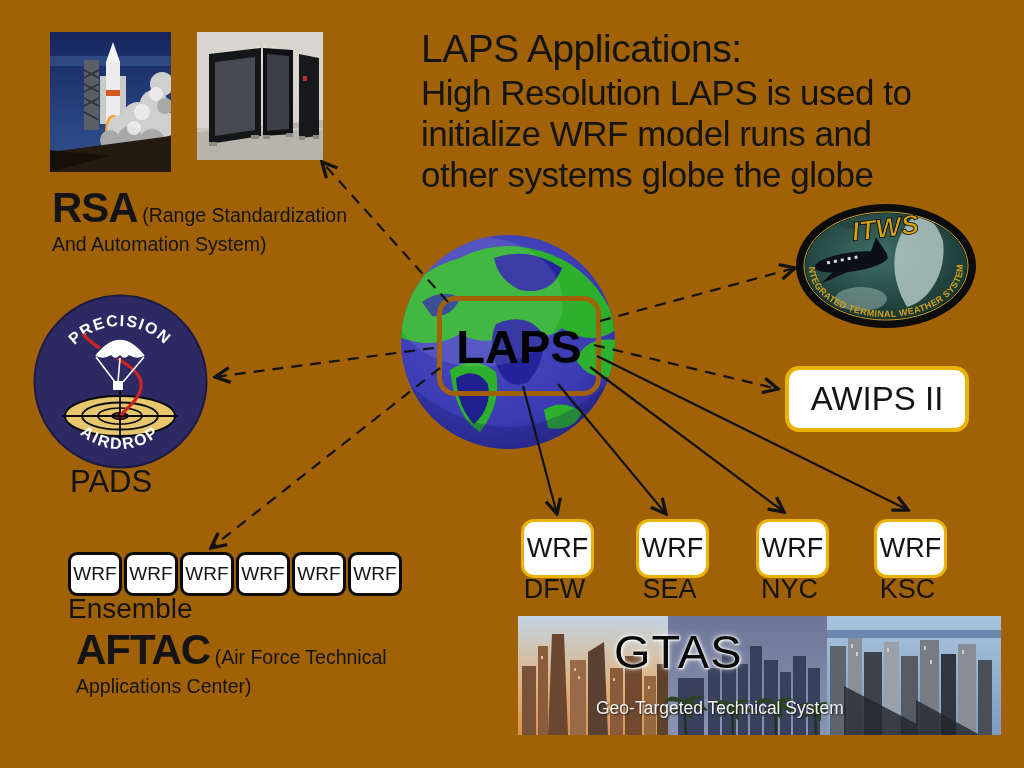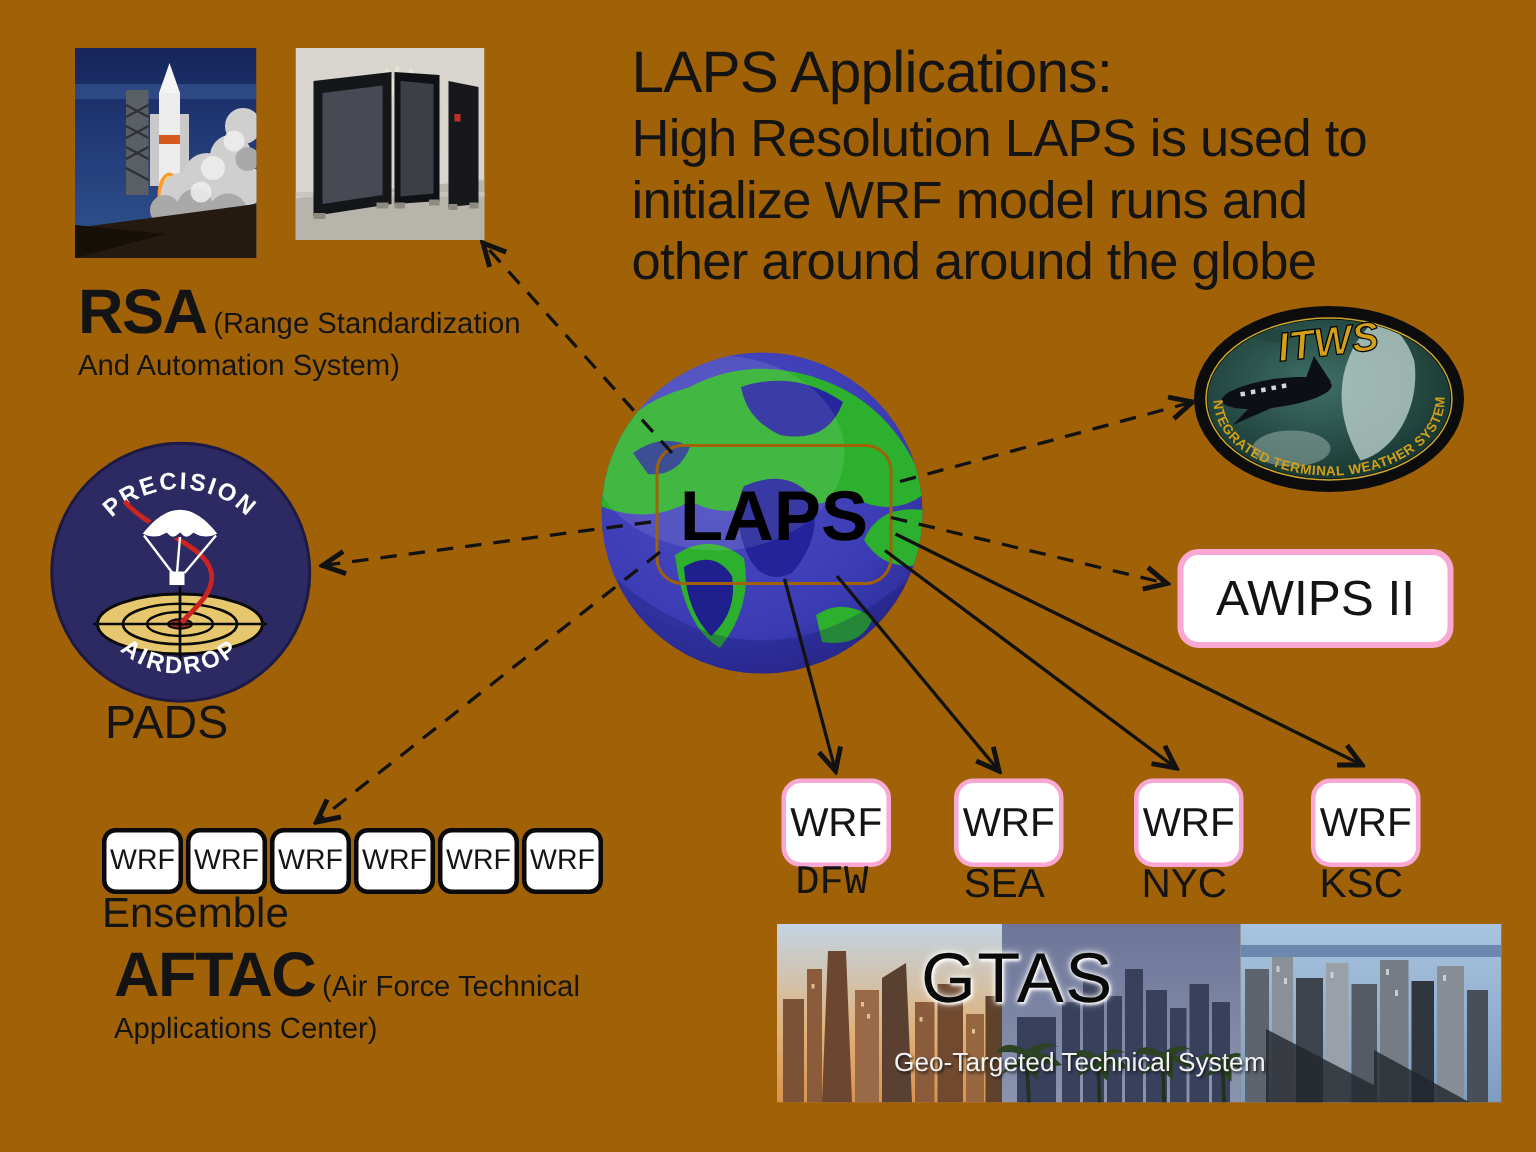--- a/index.html
+++ b/index.html
@@ -15,26 +15,26 @@
   #title-block .t2{font-size:35px;line-height:41px;letter-spacing:-.5px;}
   
   .photo{display:block;}
   
   .cap-block{white-space:normal;}
   .cap-big{font-size:42px;letter-spacing:-1px;font-weight:bold;}
   .cap-small{font-size:19.5px;}
   .cap-line2{font-size:19.5px;margin-top:1px;}
   
   .node-box{
-    border:4px solid #f9a8d4;border-radius:14px;background:#fff;
+    border:4px solid #eab308;border-radius:14px;background:#fff;
     display:flex;align-items:center;justify-content:center;
   }
   #laps-box{
     left:437px;top:296px;width:154px;height:90px;
-    border:2px solid #a16207;border-radius:18px;background:transparent;
+    border:5px solid #a16207;border-radius:18px;background:transparent;
     display:flex;align-items:center;justify-content:center;
     font-size:47px;font-weight:bold;letter-spacing:0;color:#000;
   }
   #awips-box{left:785px;top:366px;width:176px;height:58px;border-width:4px;font-size:33px;}
   .wrf-box{width:67px;height:53px;border-width:3.5px;border-radius:13px;font-size:27px;}
   .wrf-site-label{width:67px;text-align:center;font-size:27px;}
   
   #ensemble-row{left:68px;top:552px;display:flex;gap:2px;}
   .ens-box{
     width:48px;height:38px;border:3px solid #0a0a0a;border-radius:9px;background:#fff;
@@ -60,21 +60,21 @@
 </style>
 </head>
 <body>
 
 <div id="stage">
 
   <div class="abs" id="title-block">
     <div class="t1">LAPS Applications:</div>
     <div class="t2">High Resolution LAPS is used to</div>
     <div class="t2">initialize WRF model runs and</div>
-    <div class="t2">other around around the globe</div>
+    <div class="t2">other systems globe the globe</div>
   </div>
 
   <div class="abs photo" style="left:50px;top:32px;width:121px;height:140px;">
     <svg width="121" height="140" viewBox="0 0 121 140">
       <defs>
         <linearGradient id="skyG" x1="0" y1="0" x2="0" y2="1">
           <stop offset="0" stop-color="#16255c"></stop>
             <stop offset=".55" stop-color="#25407c"></stop>
             <stop offset="1" stop-color="#31548e"></stop>
         </linearGradient>
@@ -274,21 +274,21 @@
     </div>
   <div class="abs node-box wrf-box" style="left:636px;top:519px;">
       <span>WRF</span>
     </div>
   <div class="abs node-box wrf-box" style="left:756px;top:519px;">
       <span>WRF</span>
     </div>
   <div class="abs node-box wrf-box" style="left:874px;top:519px;">
       <span>WRF</span>
     </div>
-  <div class="abs wrf-site-label" style="left:521px;top:574px;font-family:Liberation Mono, monospace;">DFW</div>
+  <div class="abs wrf-site-label" style="left:521px;top:574px;">DFW</div>
   <div class="abs wrf-site-label" style="left:636px;top:574px;">SEA</div>
   <div class="abs wrf-site-label" style="left:756px;top:574px;">NYC</div>
   <div class="abs wrf-site-label" style="left:874px;top:574px;">KSC</div>
 
   <div class="abs" id="ensemble-row">
     <div class="ens-box">
         <span>WRF</span>
       </div>
     <div class="ens-box">
         <span>WRF</span>

